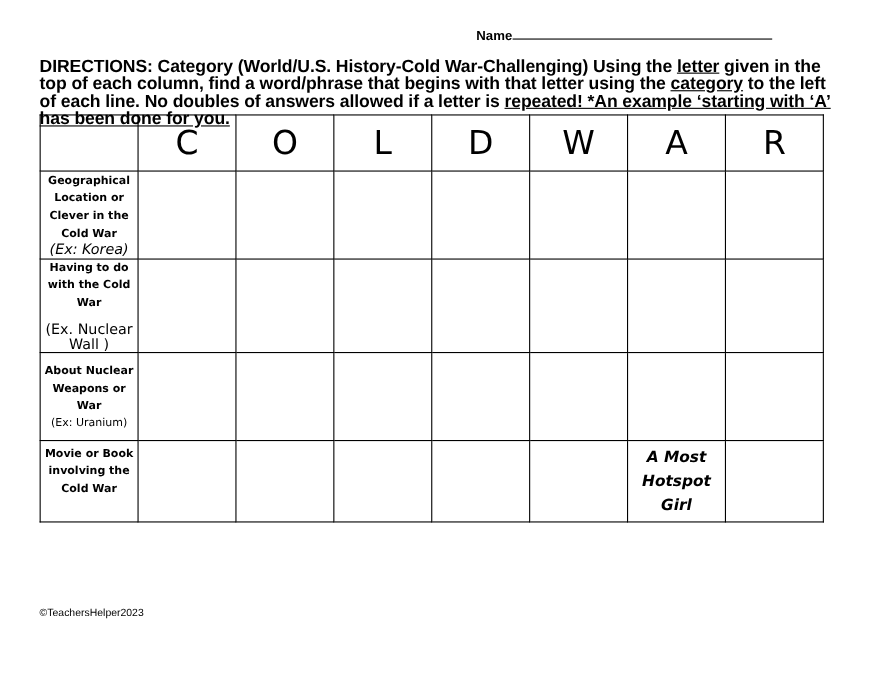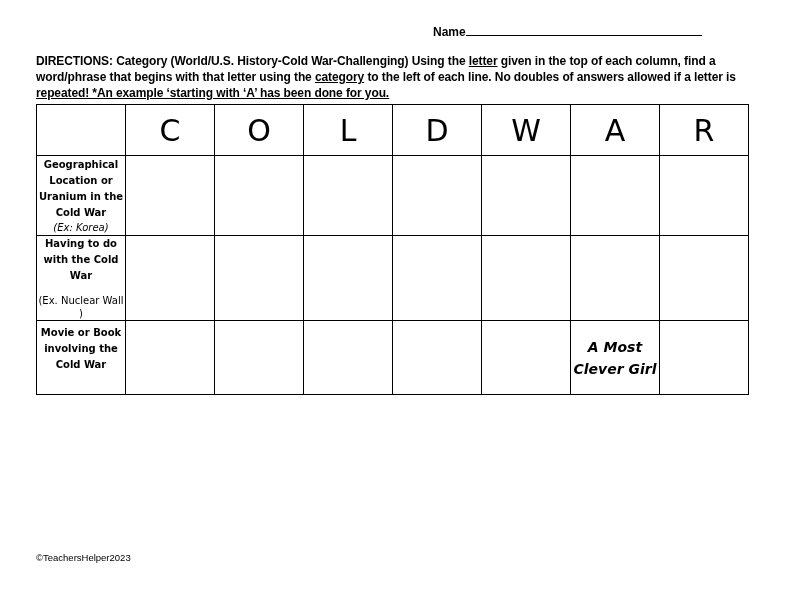--- a/index.html
+++ b/index.html
@@ -7,21 +7,21 @@
   .name-line {
     position: absolute; left: 433px; top: 24px;
     font-family: "Liberation Sans", sans-serif; font-weight: bold; font-size: 12px;
     white-space: nowrap;
   }
   .name-line .blank {
     display: inline-block; width: 236px; border-bottom: 1px solid #000; height: 11px; vertical-align: baseline;
   }
   .directions {
     position: absolute; left: 36px; top: 53px; width: 722px;
-    font-family: "Liberation Sans", sans-serif; font-weight: bold; font-size: 12px; line-height: 16px;
+    font-family: "Liberation Sans", sans-serif; font-weight: bold; font-size: 16px; line-height: 16px;
     letter-spacing: -0.1px;
   }
   .directions u { text-decoration: underline; }
   .directions .last { text-decoration: underline; }
   .grid {
     position: absolute; left: 36px; top: 104px;
     border-collapse: collapse;
     table-layout: fixed;
   }
   .grid td {
@@ -31,21 +31,21 @@
   .grid .col0 { width: 89px; }
   .grid .colx { width: 89px; }
   .letter {
     font-family: "DejaVu Sans", sans-serif; font-size: 30px; font-weight: normal;
   }
   .cat {
     font-family: "DejaVu Sans", sans-serif; font-weight: bold; font-size: 10px; line-height: 16px;
     padding: 0 2px;
   }
   .ex {
-    font-family: "DejaVu Sans", sans-serif; font-weight: normal; font-style: italic; font-size: 10px; line-height: 13px;
+    font-family: "DejaVu Sans", sans-serif; font-weight: normal; font-style: italic; font-size: 13px; line-height: 13px;
     display: block;
   }
   .ex.plain { font-style: normal; }
   .answer {
     font-family: "DejaVu Sans", sans-serif; font-weight: bold; font-style: italic; font-size: 14px; line-height: 22px;
     text-align: left; vertical-align: top; padding: 2px 5px 0 5px;
   }
   .footer {
     position: absolute; left: 36px; top: 552px;
     font-family: "Liberation Sans", sans-serif; font-size: 9.5px;
@@ -80,21 +80,21 @@
     <td><span class="letter">O</span></td>
     <td><span class="letter">L</span></td>
     <td><span class="letter">D</span></td>
     <td><span class="letter">W</span></td>
     <td><span class="letter">A</span></td>
     <td><span class="letter">R</span></td>
   </tr>
 
   <tr style="height:80px">
     <td class="cat">
-      <span>Geographical Location or Uranium in the Cold War</span>
+      <span>Geographical Location or Clever in the Cold War</span>
       <span class="ex">(Ex: Korea)</span>
     </td>
     <td class="answer"></td>
     <td class="answer"></td>
     <td class="answer"></td>
     <td class="answer"></td>
     <td class="answer"></td>
     <td class="answer"></td>
     <td class="answer"></td>
   </tr>
@@ -107,29 +107,42 @@
     </td>
     <td class="answer"></td>
     <td class="answer"></td>
     <td class="answer"></td>
     <td class="answer"></td>
     <td class="answer"></td>
     <td class="answer"></td>
     <td class="answer"></td>
   </tr>
 
+  <tr style="height:80px">
+    <td class="cat">
+      <span>About Nuclear Weapons or War</span>
+      <span class="ex plain" style="font-size:10px">(Ex: Uranium)</span>
+    </td>
+    <td class="answer"></td>
+    <td class="answer"></td>
+    <td class="answer"></td>
+    <td class="answer"></td>
+    <td class="answer"></td>
+    <td class="answer"></td>
+    <td class="answer"></td>
+  </tr>
 
   <tr style="height:74px">
     <td class="cat" style="vertical-align:top;padding-top:4px">
       <span>Movie or Book involving the Cold War</span>
     </td>
     <td class="answer"></td>
     <td class="answer"></td>
     <td class="answer"></td>
     <td class="answer"></td>
     <td class="answer"></td>
-    <td class="answer">A Most Clever Girl</td>
+    <td class="answer">A Most Hotspot Girl</td>
     <td class="answer"></td>
   </tr>
 </tbody>
   </table>
 
 <div class="footer">©TeachersHelper2023</div>
 
 </body></html>

